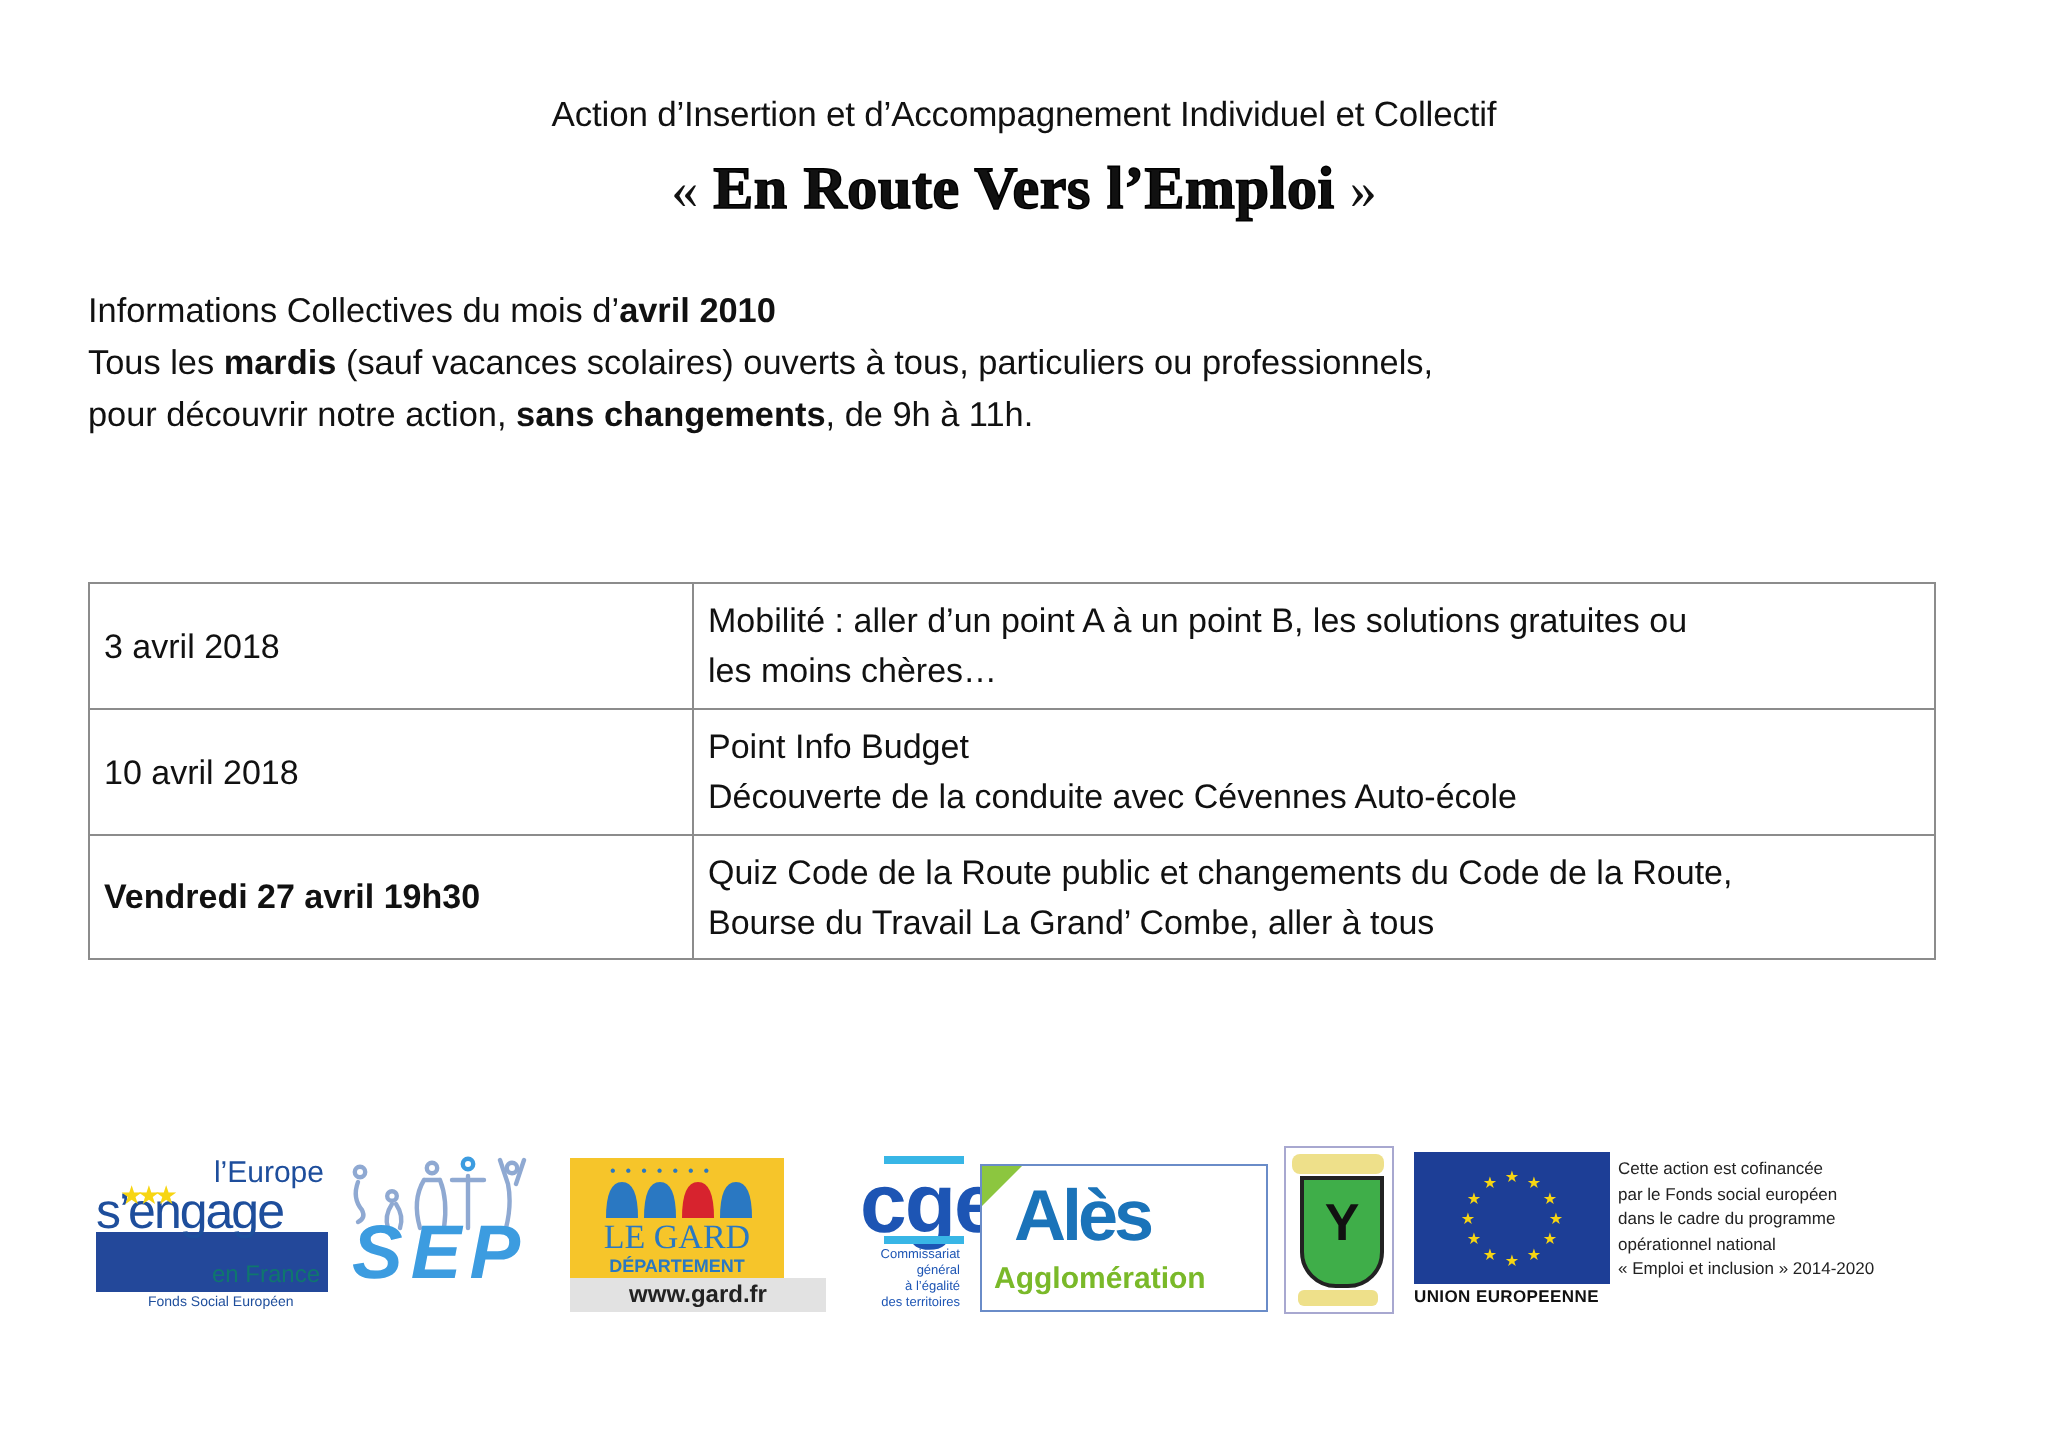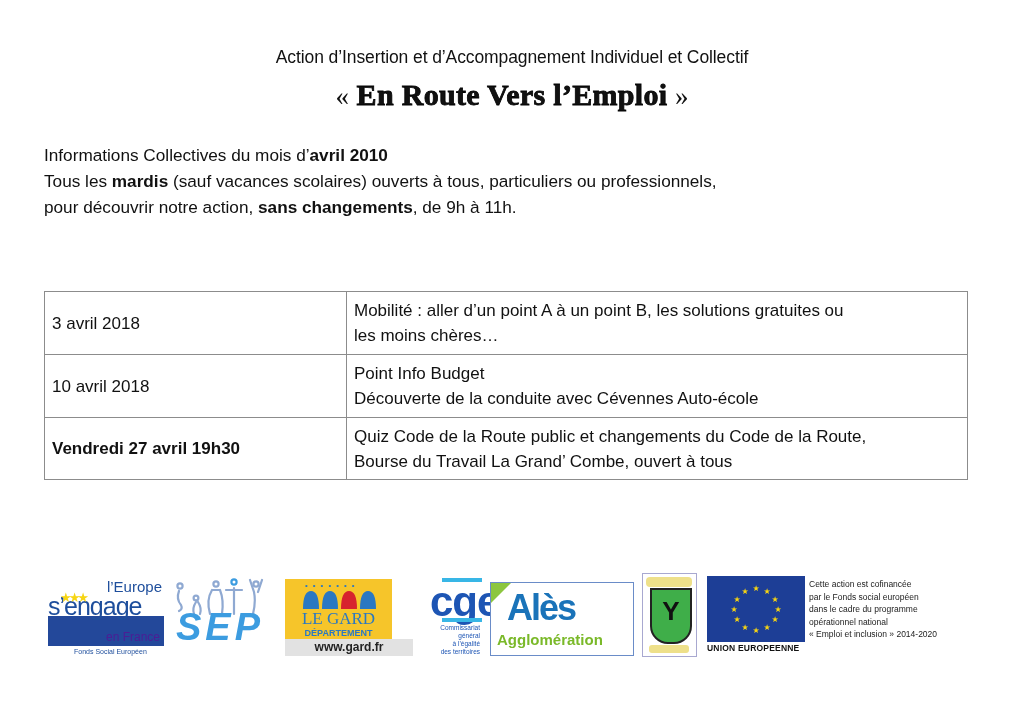--- a/index.html
+++ b/index.html
@@ -24,21 +24,21 @@
   table.sched td.bold { font-weight:bold; }
   table.sched .l { display:block; }
 
   .logos { position:absolute; top:570px; left:0; width:1024px; height:95px; }
   .logo { position:absolute; }
   
   .eu-fr { left:48px; top:8px; width:116px; height:78px; }
   .eu-fr .top { position:absolute; right:2px; top:0; font-size:15px; color:#1e4e9c; }
   .eu-fr .band { position:absolute; left:0; top:38px; width:116px; height:30px; background:#23489a; }
   .eu-fr .engage { position:absolute; left:0; top:14px; font-size:25px; color:#1e4e9c; letter-spacing:-1px; font-weight:normal; }
-  .eu-fr .enfr { position:absolute; right:4px; top:52px; font-size:12px; color:#4c1d95; }
+  .eu-fr .enfr { position:absolute; right:4px; top:52px; font-size:12px; color:#0f766e; }
   .eu-fr .fse { position:absolute; left:26px; top:70px; font-size:7px; color:#1e4e9c; }
   .eu-fr .stars { position:absolute; left:12px; top:12px; font-size:13px; color:#f7d512; letter-spacing:-3px; }
   
   .sep { left:172px; top:8px; width:96px; height:80px; }
   .sep .figs { position:absolute; left:0; top:0; font-size:30px; color:#9db4d6; letter-spacing:2px; }
   .sep .txt { position:absolute; left:4px; top:28px; font-size:38px; font-weight:bold; font-style:italic;
               color:#3c9ce0; letter-spacing:4px; }
   
   .gard { left:285px; top:9px; width:107px; height:77px; background:#f6c52a; }
   .gard .bells { position:absolute; left:16px; top:10px; font-size:18px; letter-spacing:1px; color:#2a78c2; }
@@ -105,21 +105,21 @@
       <td class="date">10 avril 2018</td>
       <td>
         <span class="l">Point Info Budget</span>
         <span class="l">Découverte de la conduite avec Cévennes Auto-école</span>
       </td>
     </tr>
     <tr class="r3">
       <td class="date bold">Vendredi 27 avril 19h30</td>
       <td>
         <span class="l">Quiz Code de la Route public et changements du Code de la Route,</span>
-        <span class="l">Bourse du Travail La Grand’ Combe, ouvert à tous</span>
+        <span class="l">Bourse du Travail La Grand’ Combe, aller à tous</span>
       </td>
     </tr>
   </tbody>
     </table>
 
   <div class="logos">
 
     <div class="logo eu-fr">
       <div class="band"></div>
       <div class="top">l’Europe</div>

